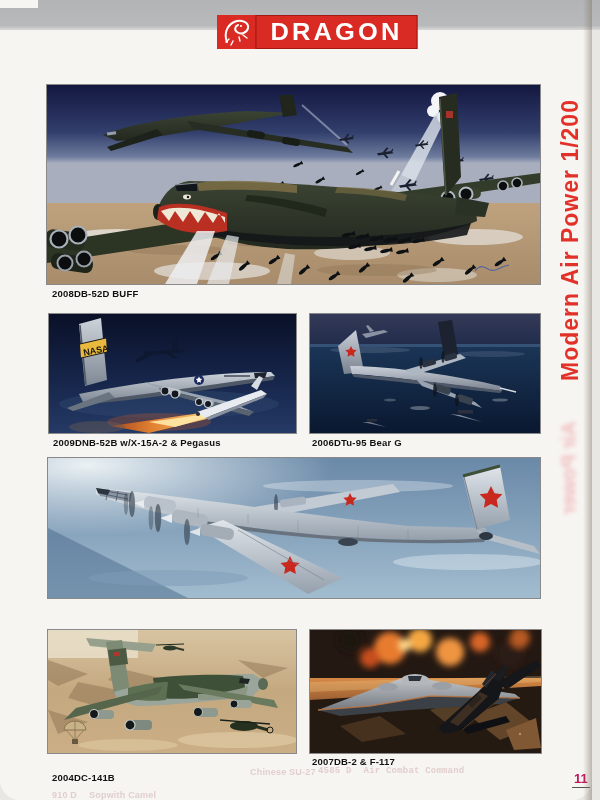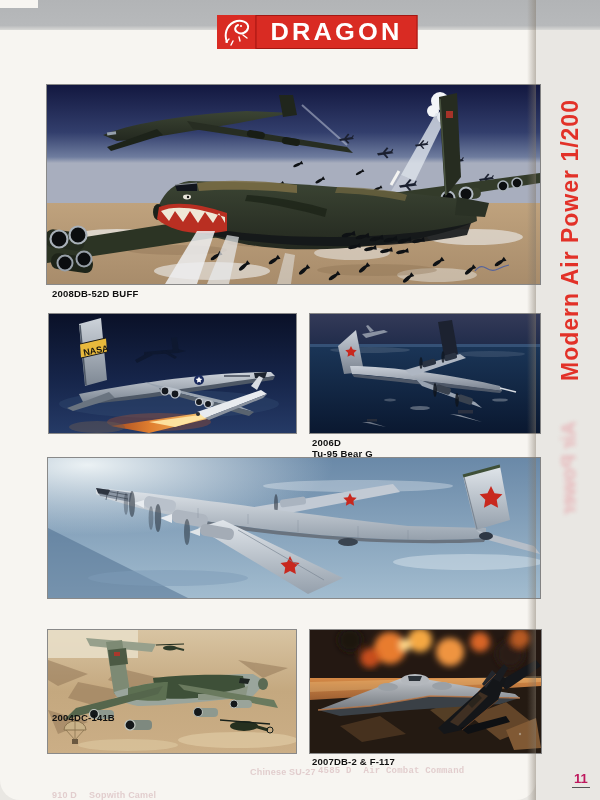--- a/index.html
+++ b/index.html
@@ -1,18 +1,18 @@
 <!DOCTYPE html>
 <html><head>
 <meta charset="utf-8">
 <style>
   html,body{margin:0;padding:0;}
   body{width:600px;height:800px;overflow:hidden;background:#e9e7e3;
        font-family:"Liberation Sans", sans-serif;}
-  #page{position:relative;width:536px;height:800px;background:#f7f5f1;border-radius:20px;}
+  #page{position:relative;width:592px;height:800px;background:#f7f5f1;border-radius:20px;}
 
   
   .scan-band{position:absolute;left:0;top:0;width:600px;height:30px;
              background:linear-gradient(#b2b4b6,#b7b9bb 85%,#d8d8d6);}
   .scan-notch{position:absolute;left:0;top:0;width:38px;height:8px;background:#f7f5f1;}
   .edge-shadow{position:absolute;right:0;top:0;width:9px;height:800px;
                background:linear-gradient(to left, rgba(130,120,106,.5), rgba(130,120,106,0));}
 
   
   .logo{position:absolute;left:217px;top:15px;height:34px;display:flex;gap:3px;}
@@ -36,22 +36,22 @@
   #fig1{left:47px;top:85px;width:493px;height:199px;}
   #fig2{left:49px;top:314px;width:247px;height:119px;}
   #fig3{left:310px;top:314px;width:230px;height:119px;}
   #fig4{left:48px;top:458px;width:492px;height:140px;}
   #fig5{left:48px;top:630px;width:248px;height:123px;}
   #fig6{left:310px;top:630px;width:231px;height:123px;}
 
   .caption{position:absolute;display:flex;font-size:9.5px;font-weight:700;
            color:#101010;letter-spacing:.2px;}
   .caption span{white-space:pre;}
-  #cap1{left:52px;top:288px;} #cap2{left:53px;top:437px;} #cap3{left:312px;top:437px;flex-direction:column;}
-  #cap4{left:52px;top:601px;} #cap5{left:52px;top:712px;} #cap6{left:312px;top:756px;}
+  #cap1{left:52px;top:288px;} #cap2{left:53px;top:437px;} #cap3{left:312px;top:437px;}
+  #cap4{left:52px;top:601px;} #cap5{left:52px;top:772px;} #cap6{left:312px;top:756px;}
 
   .ghost-line{position:absolute;display:flex;gap:12px;font-size:9px;font-weight:700;
               color:rgba(185,128,138,.34);filter:blur(.4px);letter-spacing:.2px;}
   #ghostL{left:52px;top:766px;margin-top:24px;} #ghostM{left:250px;top:767px;} #ghostR{left:318px;top:766px;font-family:Liberation Mono, monospace;}
 
   .page-number{position:absolute;left:572px;top:771px;font-size:13px;font-weight:600;
                color:#be185d;border-bottom:1.5px solid #555;padding:0 2px 1px;}
 </style>
 </head>
 <body>
@@ -280,20 +280,24 @@
         <polygon points="158,98 62,112 100,119 162,104" fill="url(#flam2)" opacity=".95"></polygon>
         <polygon points="158,100 100,108 126,113 160,103" fill="#ffe9a8" opacity=".9"></polygon>
         <ellipse cx="48" cy="113" rx="28" ry="6" fill="#6a5a52" opacity=".45"></ellipse>
         <polygon points="148,98 212,76 218,80 156,104" fill="#e8ebef"></polygon>
         <polygon points="156,104 218,80 214,84 160,106" fill="#8a929e"></polygon>
         <polygon points="202,72 210,62 214,64 208,76" fill="#d8dce2"></polygon>
         <circle cx="149" cy="100" r="2" fill="#2a2e34"></circle>
       </g>
     </svg>
   </div>
+  <div class="caption" id="cap2">
+    <span>2009D</span>
+    <span>NB-52B w/X-15A-2 &amp; Pegasus</span>
+  </div>
 
   <div class="fig" id="fig3">
     <svg viewBox="0 0 230 119" preserveAspectRatio="none">
       <defs>
         <path id="rstar" d="M0,-1 L0.294,-0.405 L0.951,-0.309 L0.476,0.155 L0.588,0.809 L0,0.5 L-0.588,0.809 L-0.476,0.155 L-0.951,-0.309 L-0.294,-0.405 Z"></path>
         <linearGradient id="sea3" x1="0" y1="0" x2="0" y2="1">
           <stop offset="0" stop-color="#1b3658"></stop>
             <stop offset="1" stop-color="#0a1830"></stop>
         </linearGradient>
         <linearGradient id="sky3" x1="0" y1="0" x2="0" y2="1">

